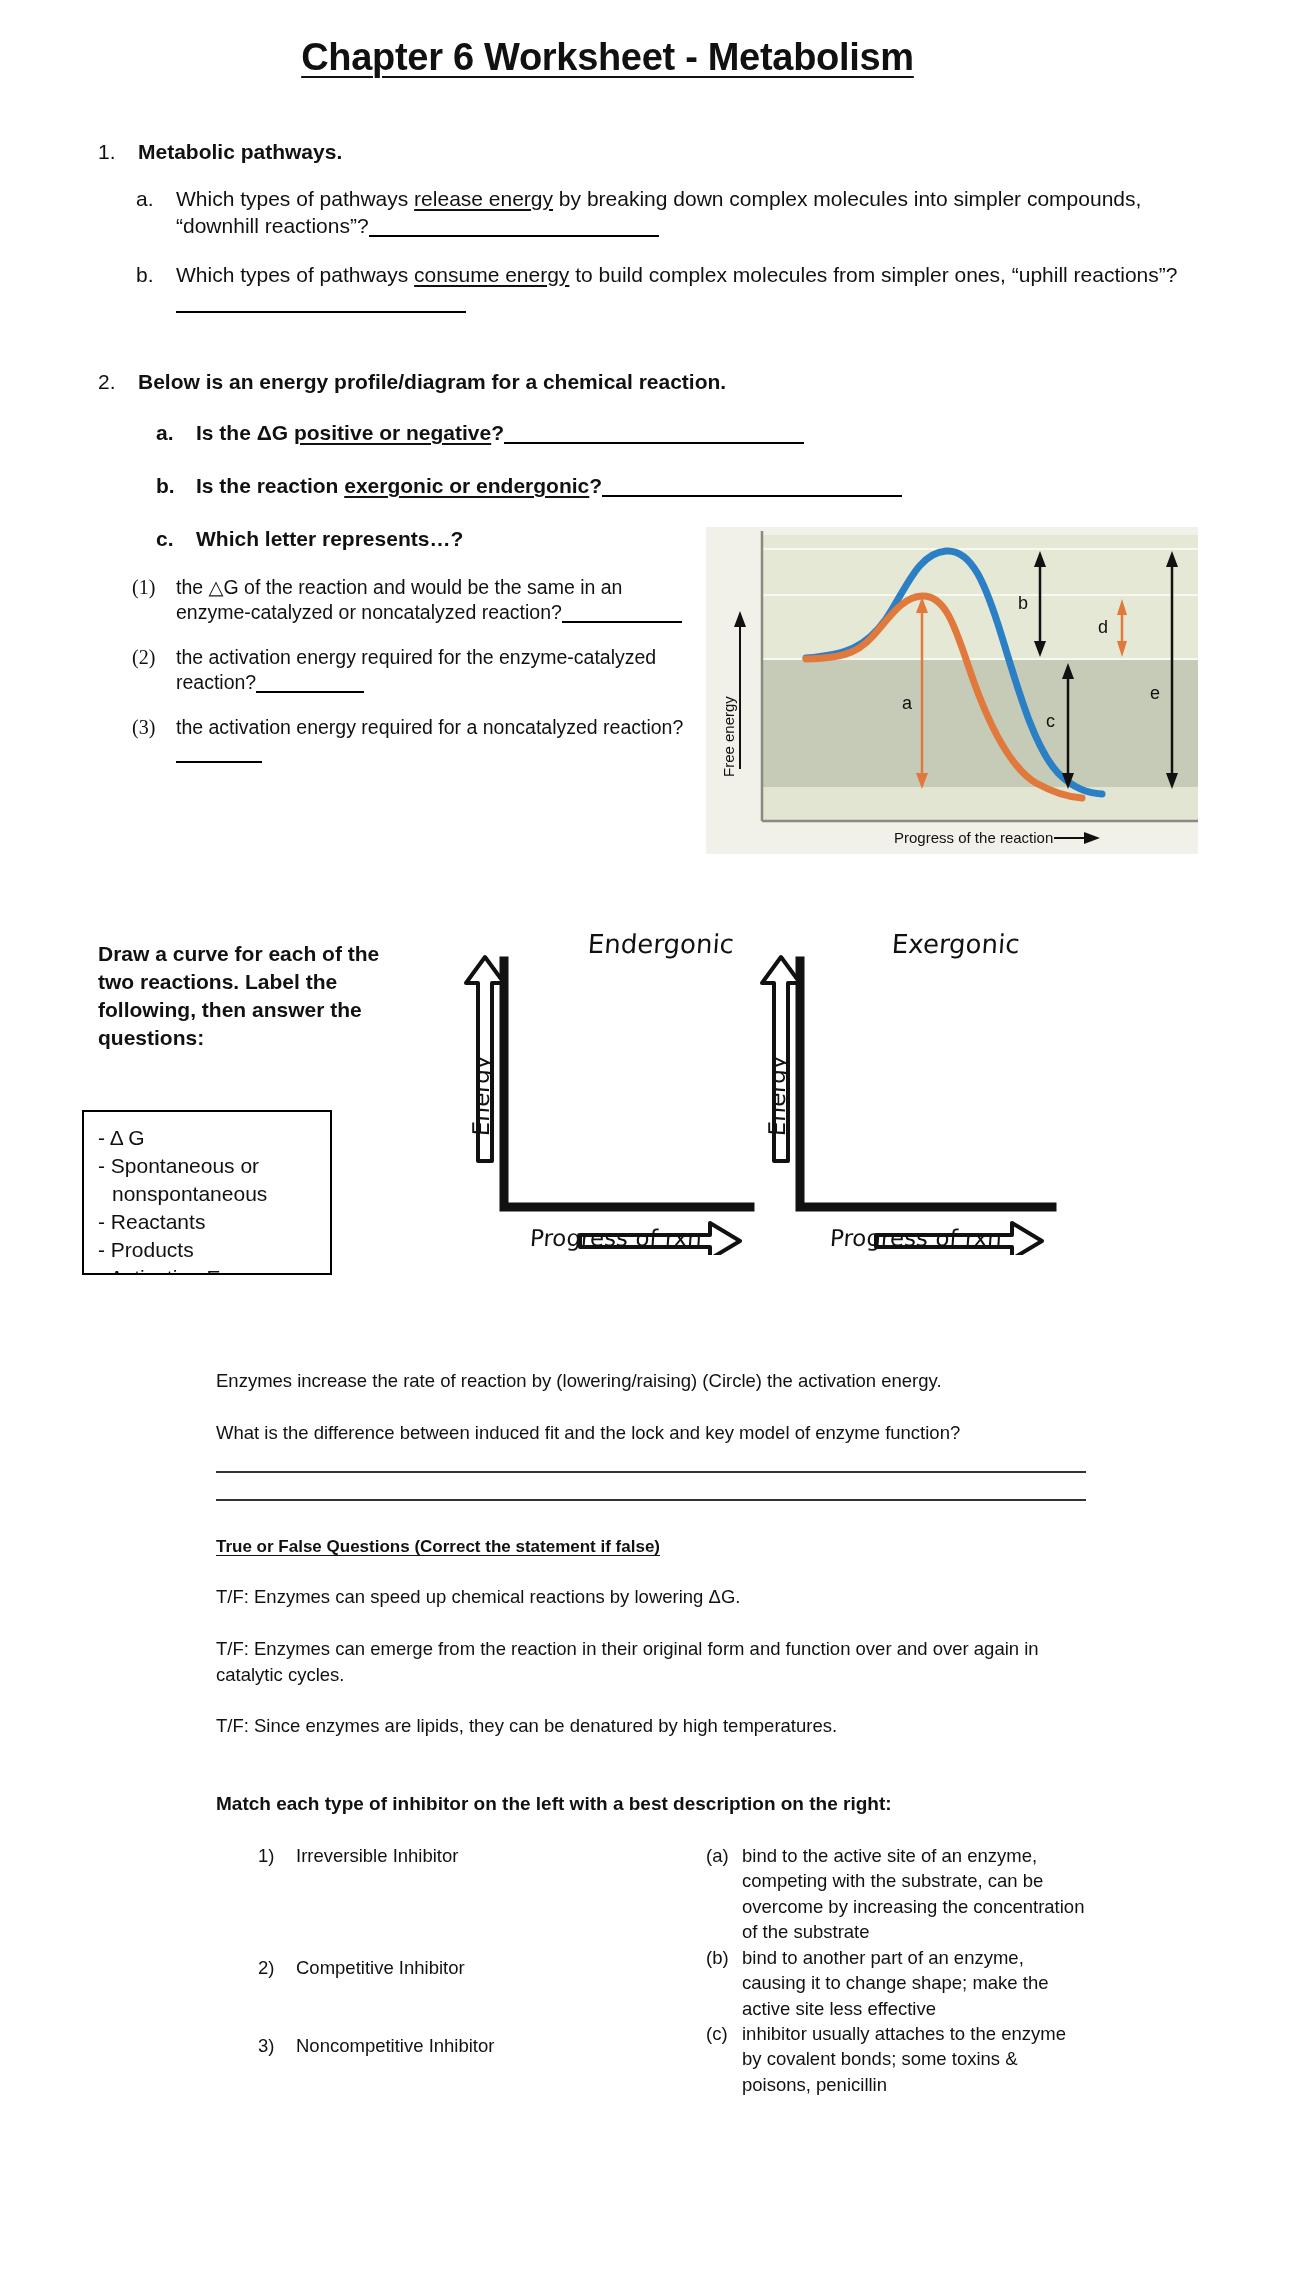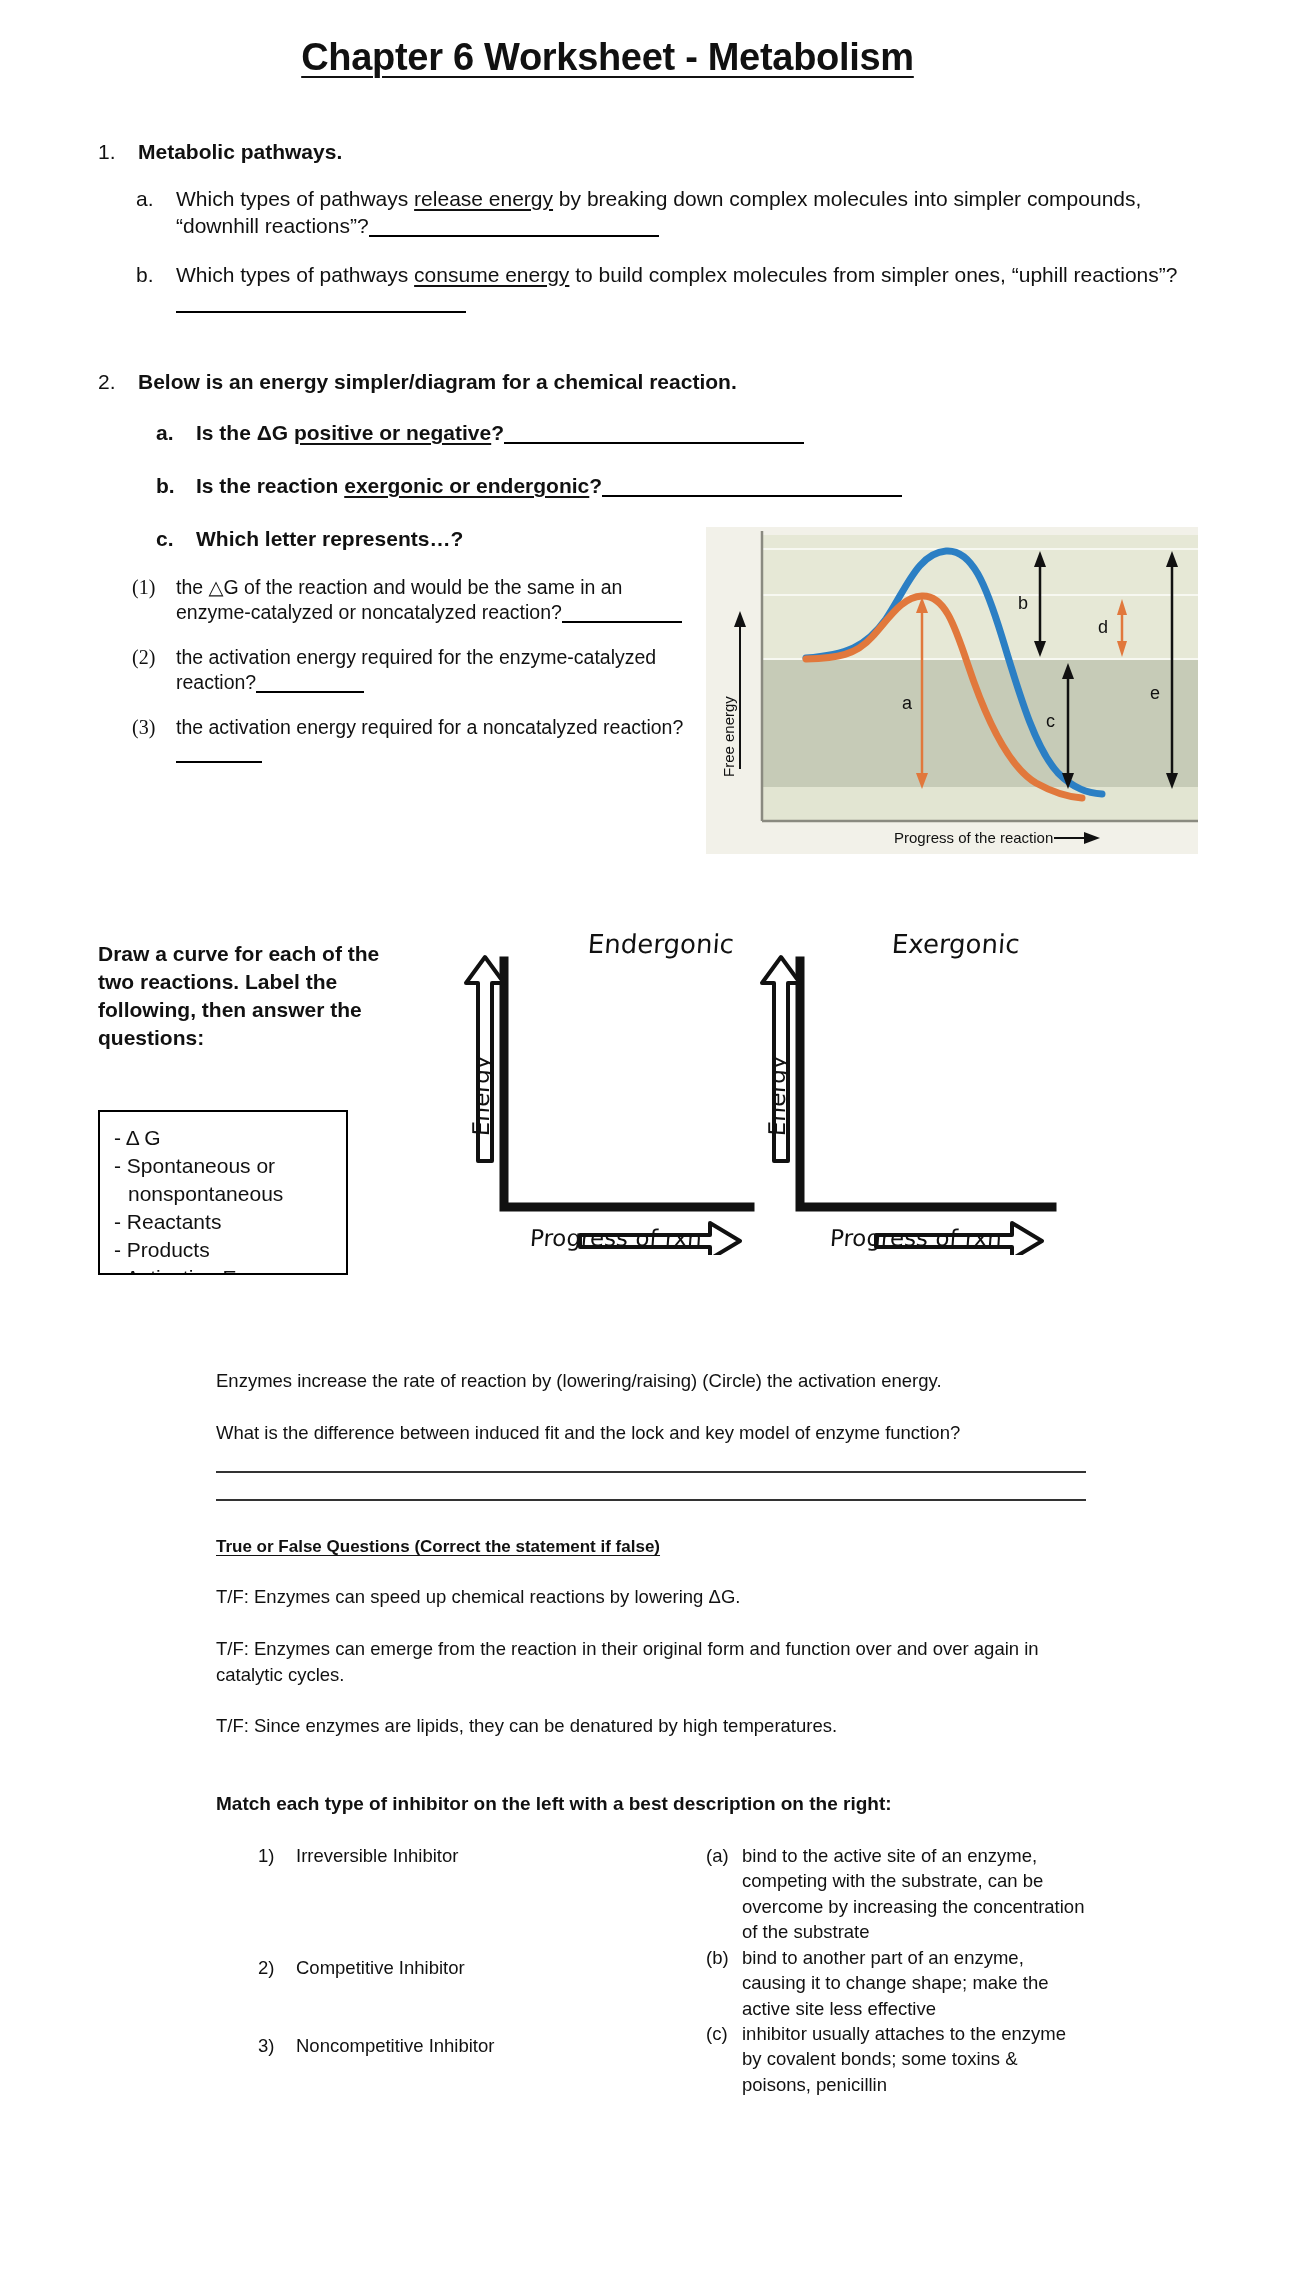--- a/index.html
+++ b/index.html
@@ -65,21 +65,21 @@
     font-family:"Liberation Sans",sans-serif;
   }
   #fig svg{display:block;}
 
   
   #drawtext{
     position:absolute;left:98px;top:940px;width:290px;
     font-size:21px;line-height:1.33;font-weight:bold;
   }
   #listbox{
-    position:absolute;left:98px;top:1110px;width:250px;height:165px;
+    position:absolute;left:82px;top:1110px;width:250px;height:165px;
     border:2px solid #000;
     overflow:hidden;
     font-size:21px;line-height:1.33;
     box-sizing:border-box;
     padding:12px 10px 0 14px;
   }
   #listbox .li{white-space:nowrap;}
 
   .graph{position:absolute;}
   .graph .gtitle{
@@ -140,21 +140,21 @@
 
     <div class="sub">
       <span class="lead">b.</span>
       <span><span>Which types of pathways </span><u class="thin">consume energy</u><span> to build complex molecules from simpler ones, “uphill reactions”?</span><span class="blank" style="width:290px"></span></span>
     </div>
   </div>
 
   <div id="sec2">
     <div class="q-num">
       <span class="lead">2.</span>
-      <span>Below is an energy simpler/diagram for a chemical reaction.</span>
+      <span>Below is an energy profile/diagram for a chemical reaction.</span>
     </div>
 
     <div class="sub">
       <span class="lead">a.</span>
       <span><span>Is the ΔG </span><u class="thin">positive or negative</u><span>?</span><span class="blank" style="width:300px"></span></span>
     </div>
 
     <div class="sub">
       <span class="lead">b.</span>
       <span><span>Is the reaction </span><u class="thin">exergonic or endergonic</u><span>?</span><span class="blank" style="width:300px"></span></span>

